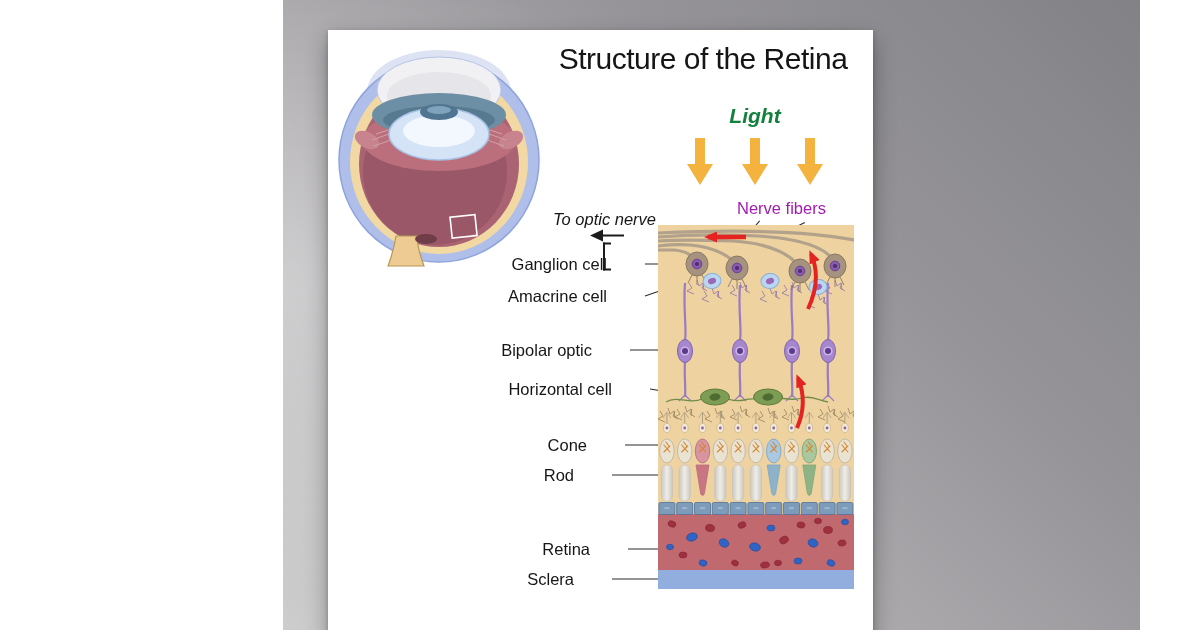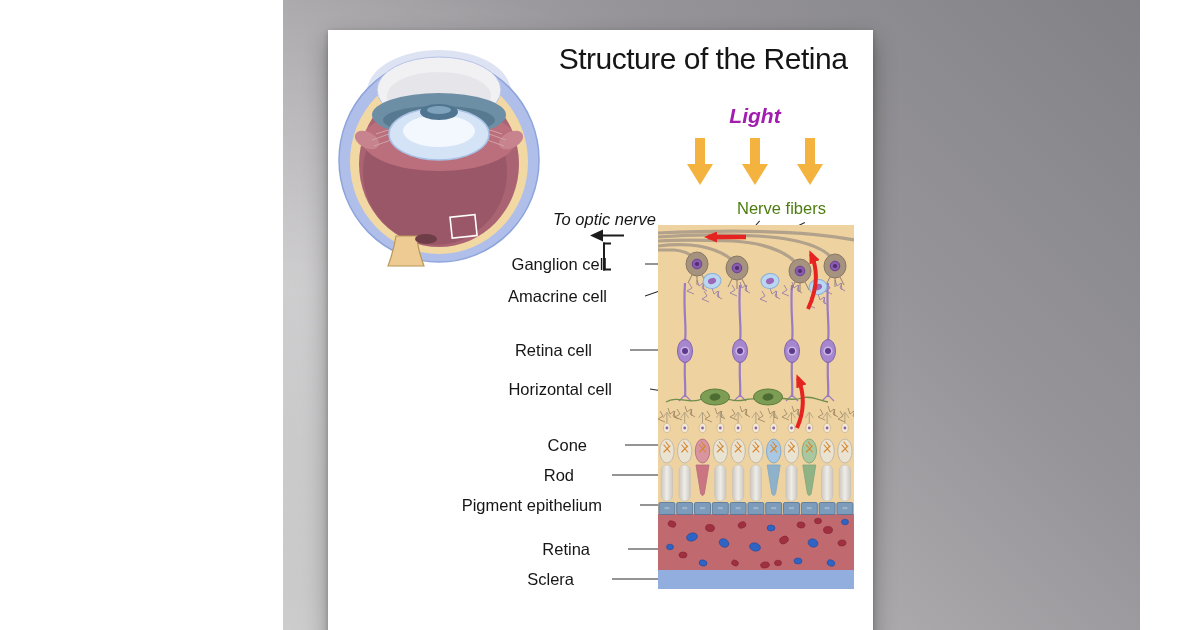--- a/index.html
+++ b/index.html
@@ -8,23 +8,23 @@
   .stage{position:relative;width:1200px;height:630px;}
   .backdrop{position:absolute;left:283px;top:0;width:857px;height:630px;
     background:
       radial-gradient(120% 90% at 0% 45%, rgba(255,255,255,.30), rgba(255,255,255,0) 55%),
       linear-gradient(225deg,#828286 0%,#969498 35%,#b0aeb1 65%,#cdcdcd 100%);}
   .poster{position:absolute;left:328px;top:30px;width:545px;height:620px;background:#ffffff;
     box-shadow:0 10px 22px rgba(0,0,0,.32), 0 2px 5px rgba(0,0,0,.22);}
   .title{position:absolute;left:180px;top:12px;width:390px;text-align:center;
     font-size:30px;color:#151515;letter-spacing:-.5px;}
   .light-label{position:absolute;left:352px;top:74px;width:150px;text-align:center;
-    font-size:21px;font-weight:bold;font-style:italic;color:#a21caf;}
+    font-size:21px;font-weight:bold;font-style:italic;color:#15803d;}
   .larrow{position:absolute;top:108px;}
-  .nf-label{position:absolute;left:409px;top:169px;font-size:16.5px;color:#4d7c0f;}
+  .nf-label{position:absolute;left:409px;top:169px;font-size:16.5px;color:#a21caf;}
   .nf-line{position:absolute;height:0;border-top:1.4px solid #2b2b2b;transform-origin:left center;}
   .lab{position:absolute;display:flex;align-items:center;white-space:nowrap;
     font-size:16.5px;color:#161616;transform:translateY(-50%);gap:32px;}
   .lab .txt{padding-right:6px;}
   .lead{height:0;border-top:1.6px solid #2b2b2b;flex:none;transform-origin:left center;}
   .optic-row{position:absolute;display:flex;align-items:center;transform:translateY(-50%);flex-direction:column;}
   .optic-row .txt{font-style:italic;font-size:16.5px;color:#161616;padding-right:5px;}
   .bracket{width:6px;height:24px;border-left:2px solid #1c1c1c;border-top:2px solid #1c1c1c;
     border-bottom:2px solid #1c1c1c;flex:none;}
   svg{display:block;}
@@ -92,38 +92,34 @@
 
     <div class="lab" style="top:234px;right:189px">
       <span class="txt">Ganglion cell</span>
       <i class="lead" style="width:39px"></i>
       </div>
     <div class="lab" style="top:266px;right:168px">
       <span class="txt">Amacrine cell</span>
       <i class="lead" style="width:60px;transform:rotate(-19deg)"></i>
       </div>
     <div class="lab" style="top:320px;right:195px">
-      <span class="txt">Retina cell</span>
+      <span class="txt">Bipolar optic</span>
       <i class="lead" style="width:48px"></i>
       </div>
     <div class="lab" style="top:359px;right:171px">
       <span class="txt">Horizontal cell</span>
       <i class="lead" style="width:52px;transform:rotate(9deg)"></i>
       </div>
     <div class="lab" style="top:415px;right:181px">
       <span class="txt">Cone</span>
       <i class="lead" style="width:67px"></i>
       </div>
     <div class="lab" style="top:445px;right:205px">
       <span class="txt">Rod</span>
       <i class="lead" style="width:56px"></i>
-      </div>
-    <div class="lab" style="top:475px;right:211px">
-      <span class="txt">Pigment epithelium</span>
-      <i class="lead" style="width:22px"></i>
       </div>
     <div class="lab" style="top:519px;right:208px">
       <span class="txt">Retina</span>
       <i class="lead" style="width:37px"></i>
       </div>
     <div class="lab" style="top:549px;right:206px">
       <span class="txt">Sclera</span>
       <i class="lead" style="width:55px"></i>
       </div>
 

